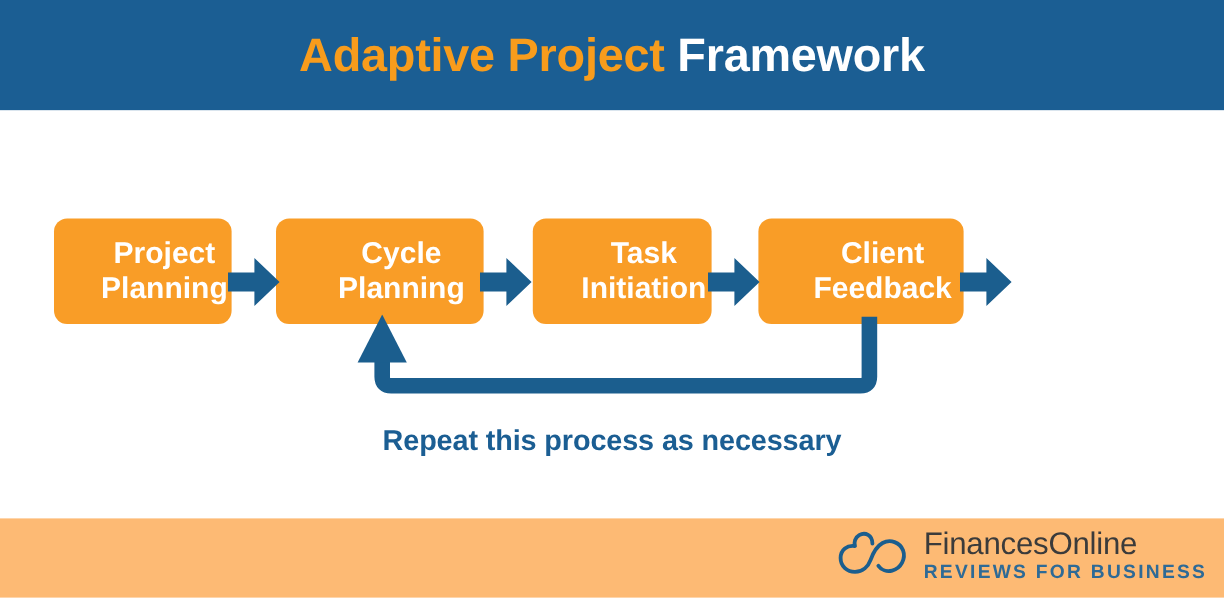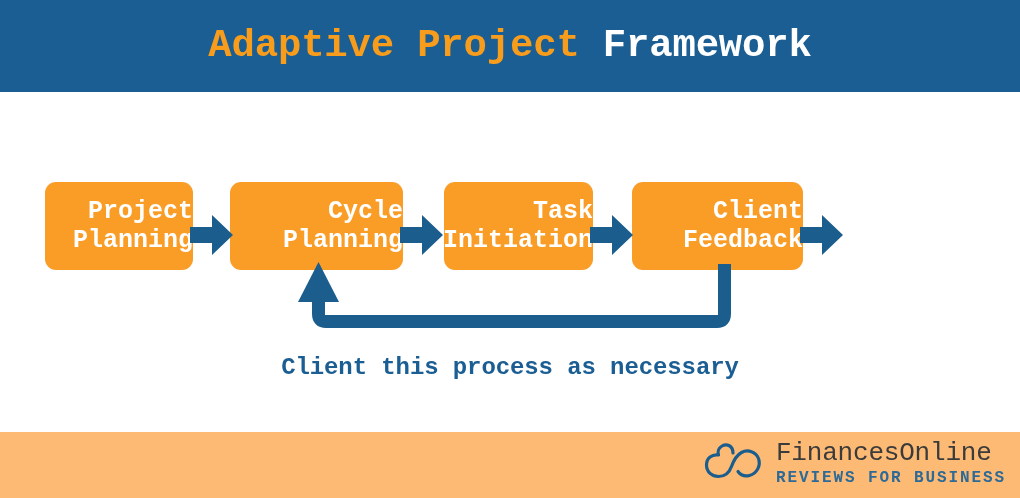--- a/index.html
+++ b/index.html
@@ -12,21 +12,20 @@
     height: 498px;
     background: #ffffff;
     font-family: "Liberation Sans", sans-serif;
     overflow: hidden;
   }
   .page {
     position: relative;
     width: 1020px;
     height: 498px;
     background: #ffffff;
-    font-family: Liberation Mono, monospace;
   }
 
   
   .header {
     position: absolute;
     left: 0;
     top: 0;
     width: 1020px;
     height: 92px;
     background: #1b5e93;
@@ -54,21 +53,21 @@
     background: #ffffff;
   }
 
   .node {
     position: absolute;
     background: #f99d27;
     border-radius: 11px;
     color: #ffffff;
     display: flex;
     flex-direction: column;
-    align-items: flex-end;
+    align-items: center;
     justify-content: center;
     box-sizing: border-box;
     padding: 0 0 0 36px;
   }
   .node .line {
     font-size: 25px;
     font-weight: bold;
     line-height: 1.16;
     white-space: nowrap;
     color: #ffffff;
@@ -210,21 +209,21 @@
     </div>
 
     <div class="loop">
       <svg width="470" height="100" viewBox="0 0 470 100" xmlns="http://www.w3.org/2000/svg">
         <path d="M 451,2 L 451,52 Q 451,66 437,66 L 46,66 Q 32,66 32,52 L 32,34 L 13,34 L 32.5,2 L 52,34 L 39,34 L 39,52" fill="none" stroke="#1b5e8e" stroke-width="0"></path>
         <path d="M 444.5,2 L 444.5,52 Q 444.5,59.5 437,59.5 L 46,59.5 Q 38.5,59.5 38.5,52 L 38.5,34" fill="none" stroke="#1b5e8e" stroke-width="13" stroke-linecap="butt"></path>
         <polygon points="38.5,0 59,40 18,40" fill="#1b5e8e"></polygon>
       </svg>
     </div>
 
-    <div class="loop-caption">Client this process as necessary</div>
+    <div class="loop-caption">Repeat this process as necessary</div>
   </div>
 
   <div class="footer">
     <div class="logo">
       <div class="logo-mark">
         <svg width="62" height="44" viewBox="0 0 62 44" xmlns="http://www.w3.org/2000/svg">
           <path d="M31,12 C31,5 25,2 20,5 C16.5,7 15.5,11 16.5,14
                    C10,13 4.5,17 4.5,24 C4.5,31 10,35.5 16.5,35.5
                    C23,35.5 27.5,31 29.5,25.5
                    C31.5,20 34,14.5 39.5,11.5

